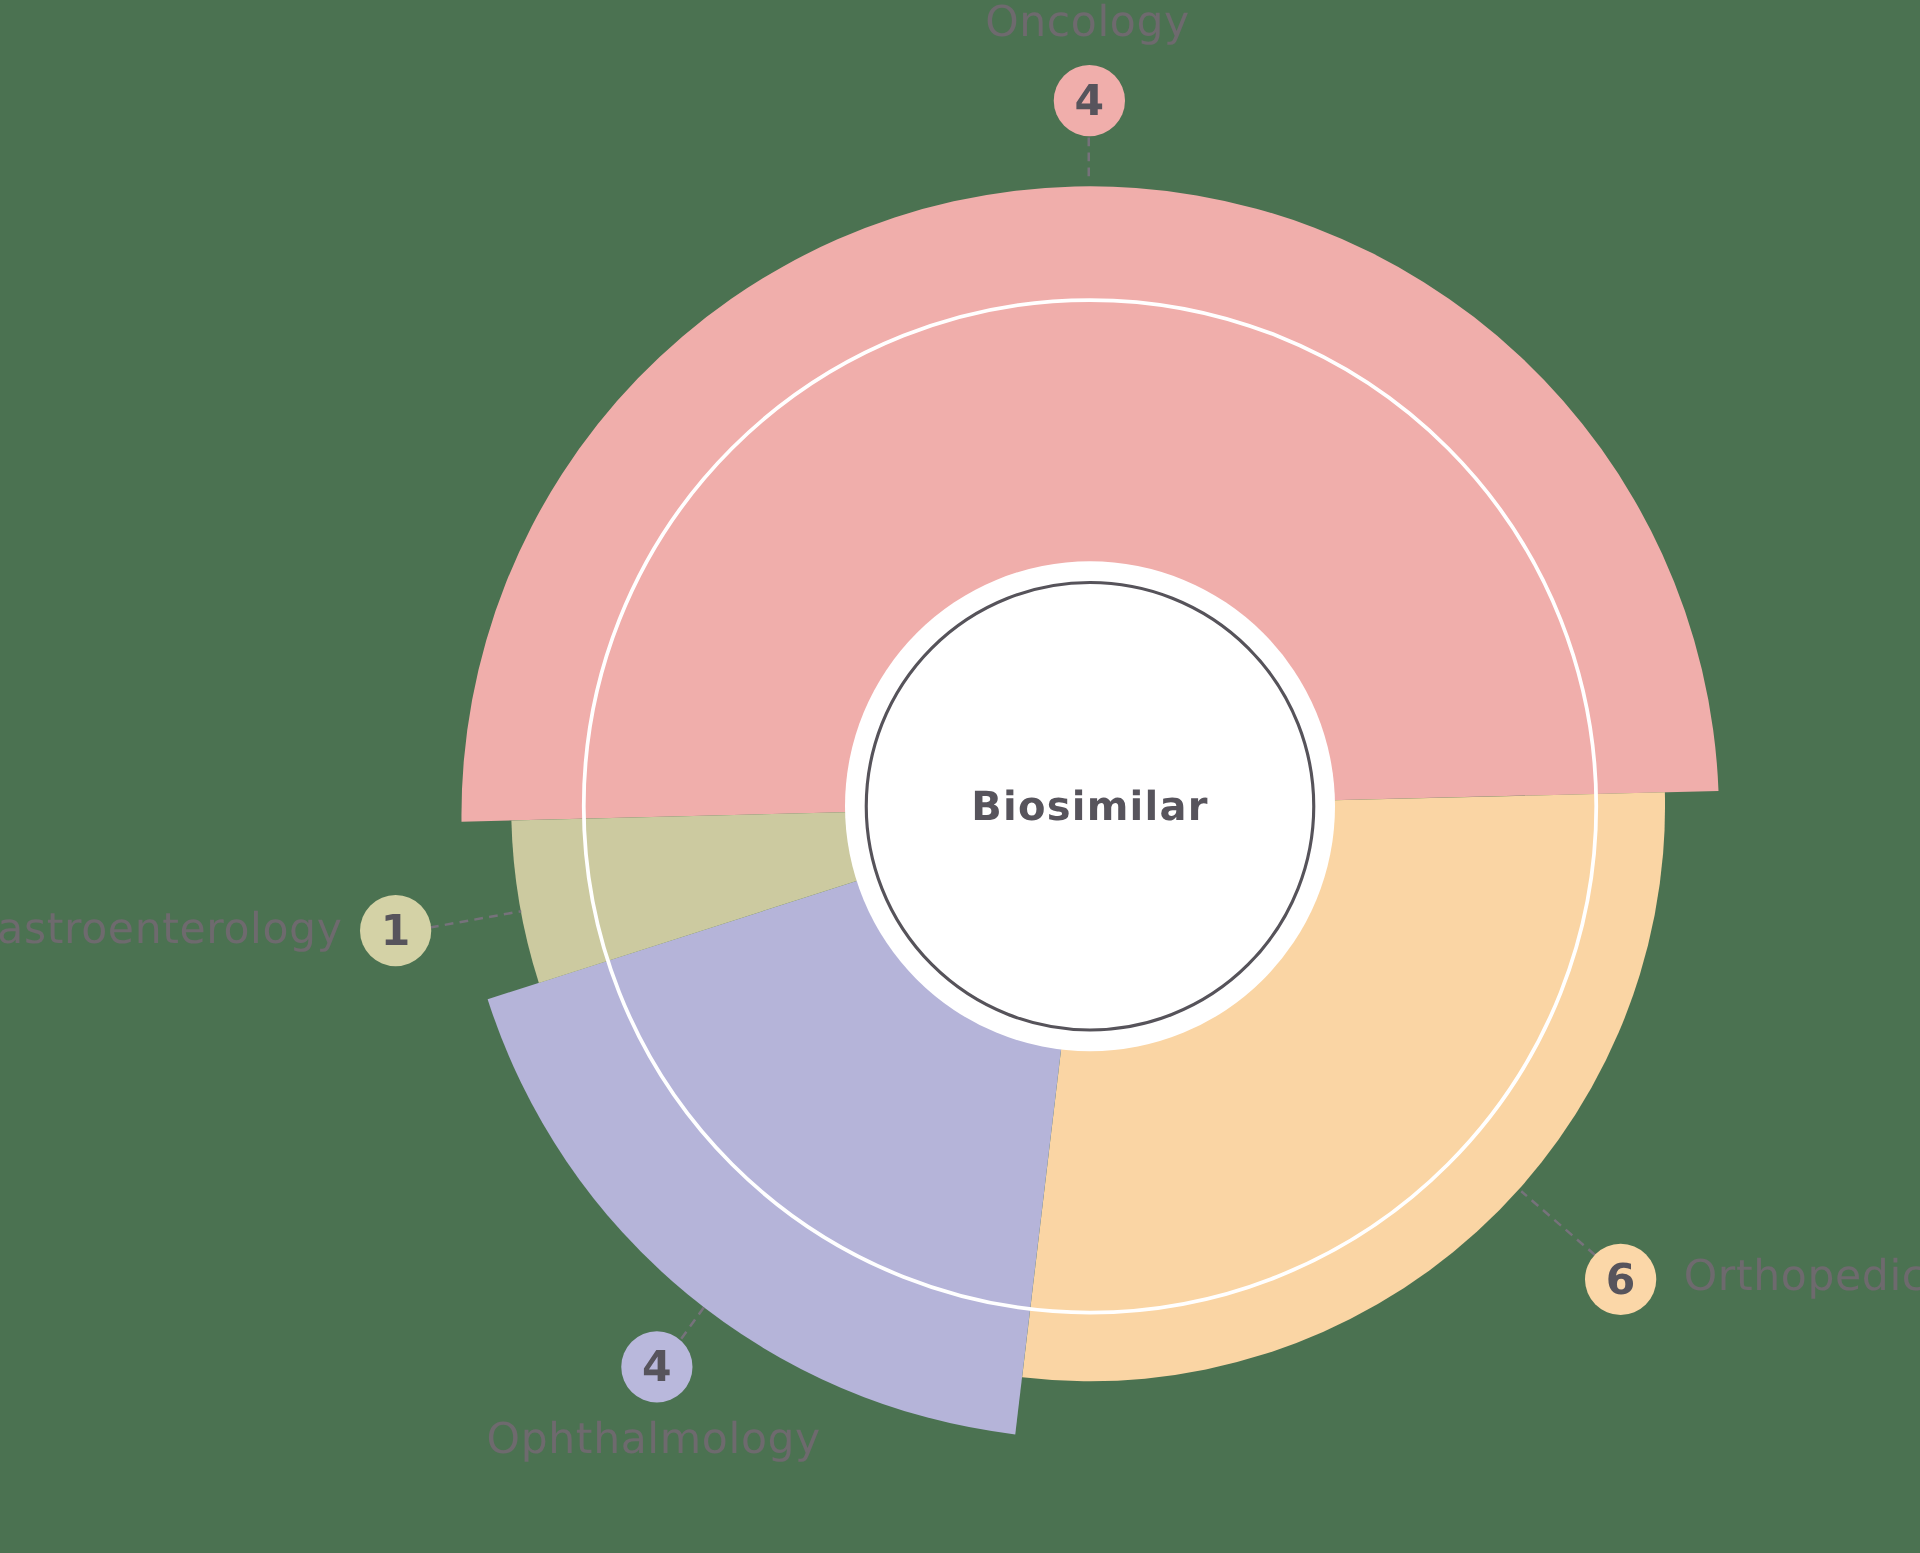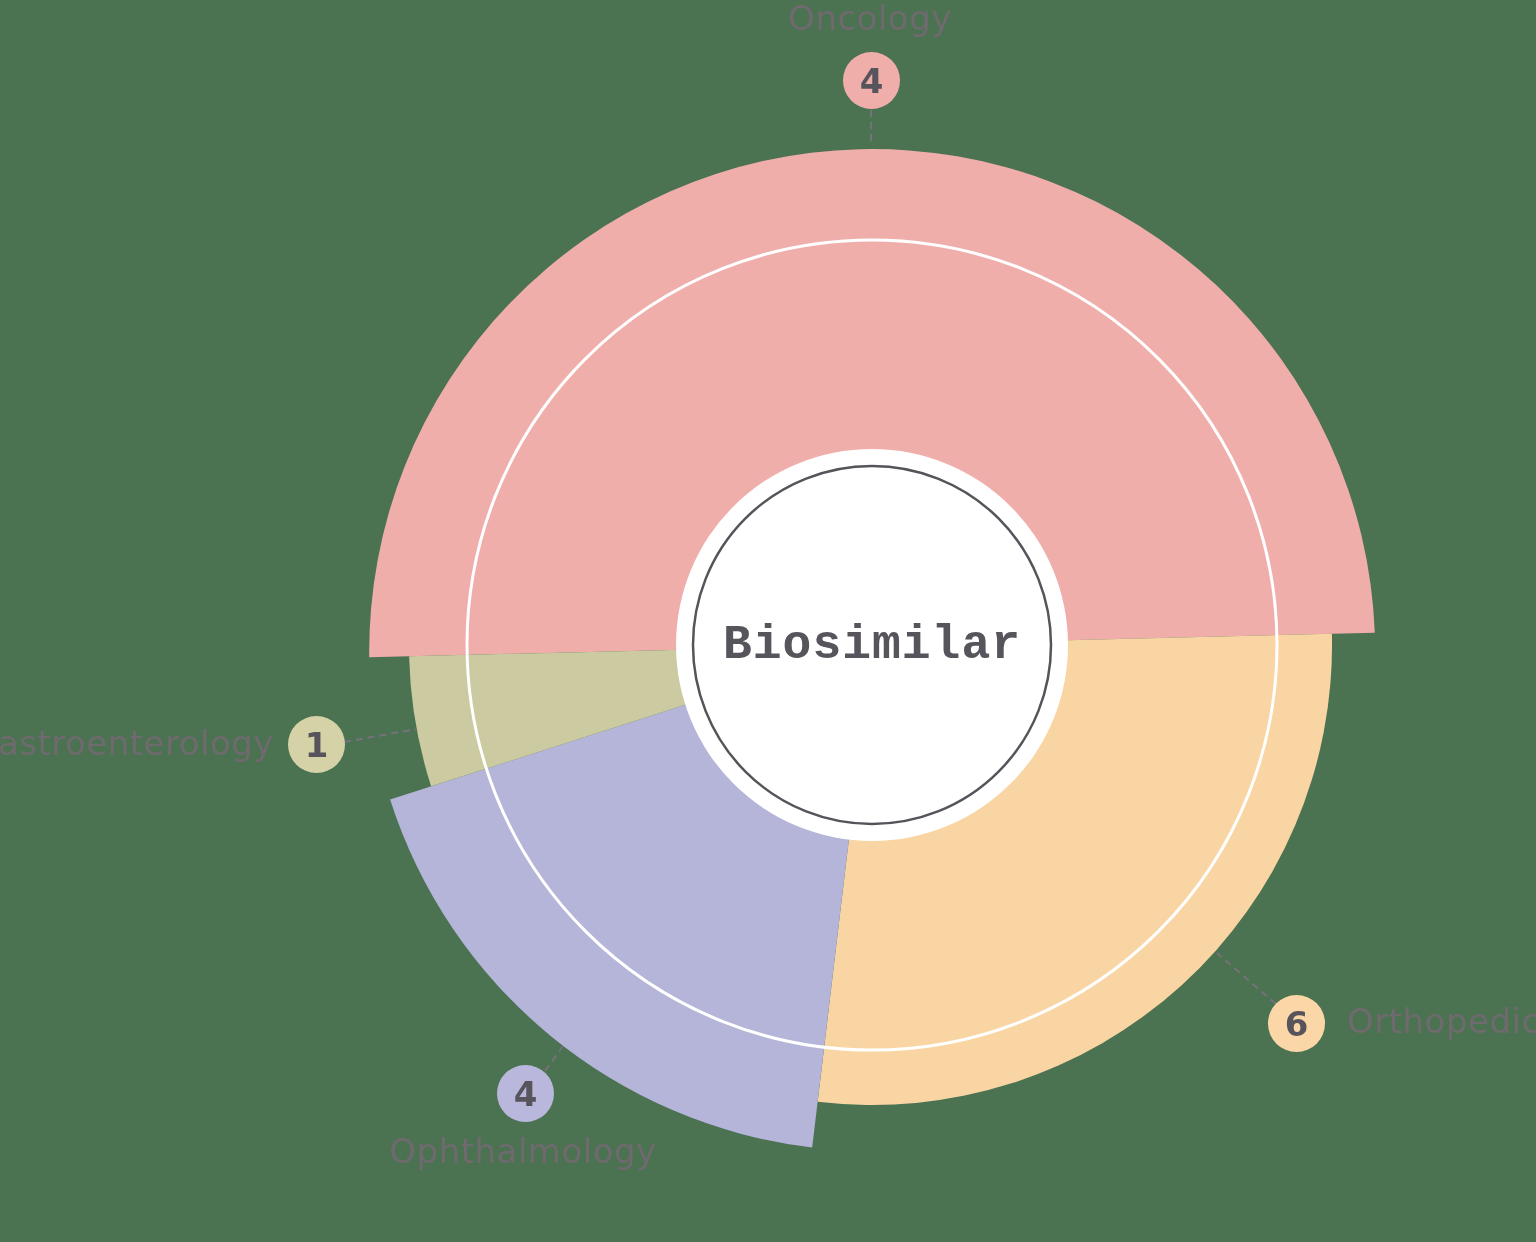--- a/index.html
+++ b/index.html
@@ -29,25 +29,24 @@
     font-size:34px;font-weight:bold;
     color:var(--value-color,#57545C);
   }
   .badge-oncology{left:843px;top:52px;}
   .badge-gastroenterology{left:288px;top:716px;}
   .badge-ophthalmology{left:497px;top:1065px;}
   .badge-orthopedics{left:1268px;top:995px;}
   .center-label{
     position:absolute;left:872px;top:645px;
     transform:translate(-50%,-50%);
-    font-size:48px;font-weight:bold;
+    font-size:32px;font-weight:bold;
     letter-spacing:1px;
     color:var(--value-color,#57545C);
     white-space:nowrap;
-    font-family:Liberation Mono, monospace;
   }
 </style>
 </head>
 <body>
 
 <div class="stage">
 
   <svg id="pie" width="1536" height="1242" viewBox="0 0 1536 1242">
       <path d="M 872 645 L 369.2 657.3 A 503 503 0 0 1 1374.8 632.7 Z" fill="#F0AEAB"></path>
       <path d="M 872 645 L 1331.9 633.8 A 460 460 0 0 1 817.7 1101.8 Z" fill="#FAD5A4"></path>

